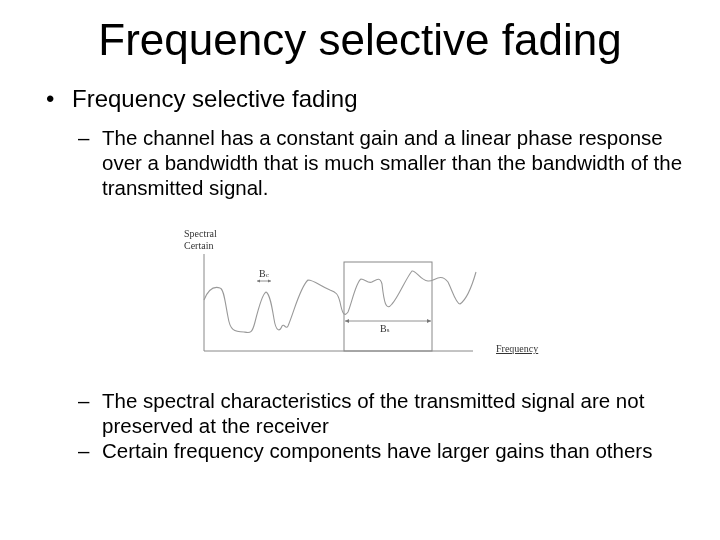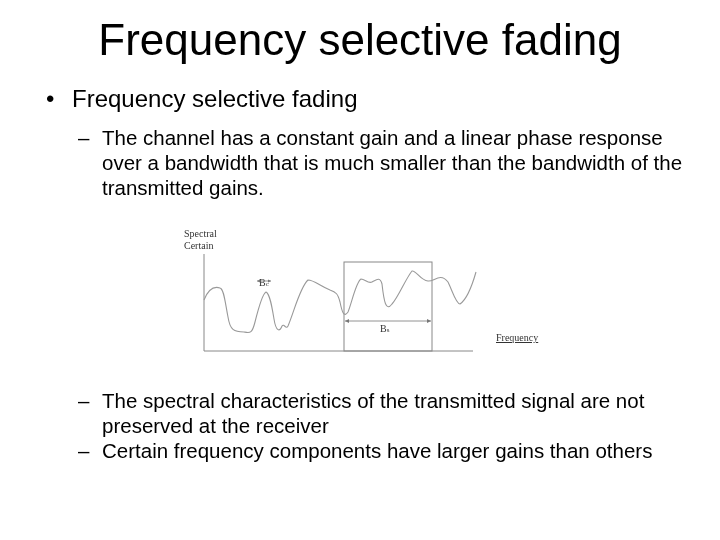--- a/index.html
+++ b/index.html
@@ -24,35 +24,35 @@
 
 <div class="title">Frequency selective fading</div>
 
 <div class="bullet">
   <span class="mark">•</span>
   <span>Frequency selective fading</span>
 </div>
 
 <div class="sub" id="sub1">
   <span class="mark">–</span>
-  <span class="text">The channel has a constant gain and a linear phase response over a bandwidth that is much smaller than the bandwidth of the transmitted gains.</span>
+  <span class="text">The channel has a constant gain and a linear phase response over a bandwidth that is much smaller than the bandwidth of the transmitted signal.</span>
 </div>
 
 <div class="figure">
   <div class="fig-label" style="left:14px; top:6px;">
     <div>Spectral</div>
     <div>Certain</div>
   </div>
-  <div class="fig-label" style="left:89px; top:46px;margin-top:9px;">
+  <div class="fig-label" style="left:89px; top:46px;">
     <span>B</span><span class="fig-sub">c</span>
   </div>
   <div class="fig-label" style="left:210px; top:101px;">
     <span>B</span><span class="fig-sub">s</span>
   </div>
-  <div class="fig-label" style="left:326px; top:110px;text-decoration:underline;">Frequency</div>
+  <div class="fig-label" style="left:326px; top:121px;text-decoration:underline;">Frequency</div>
   <svg width="390" height="140" viewBox="0 0 390 140" style="position:absolute;left:0;top:0;">
 
     <line x1="34" y1="32" x2="34" y2="129" stroke="#888" stroke-width="1"></line>
     <line x1="34" y1="129" x2="303" y2="129" stroke="#888" stroke-width="1"></line>
 
     <rect x="174" y="40" width="88" height="89" fill="none" stroke="#888" stroke-width="1"></rect>
 
     <line x1="175" y1="99" x2="261" y2="99" stroke="#777" stroke-width="0.8"></line>
     <path d="M175 99 l4 -2 v4 z M261 99 l-4 -2 v4 z" fill="#777"></path>
 

